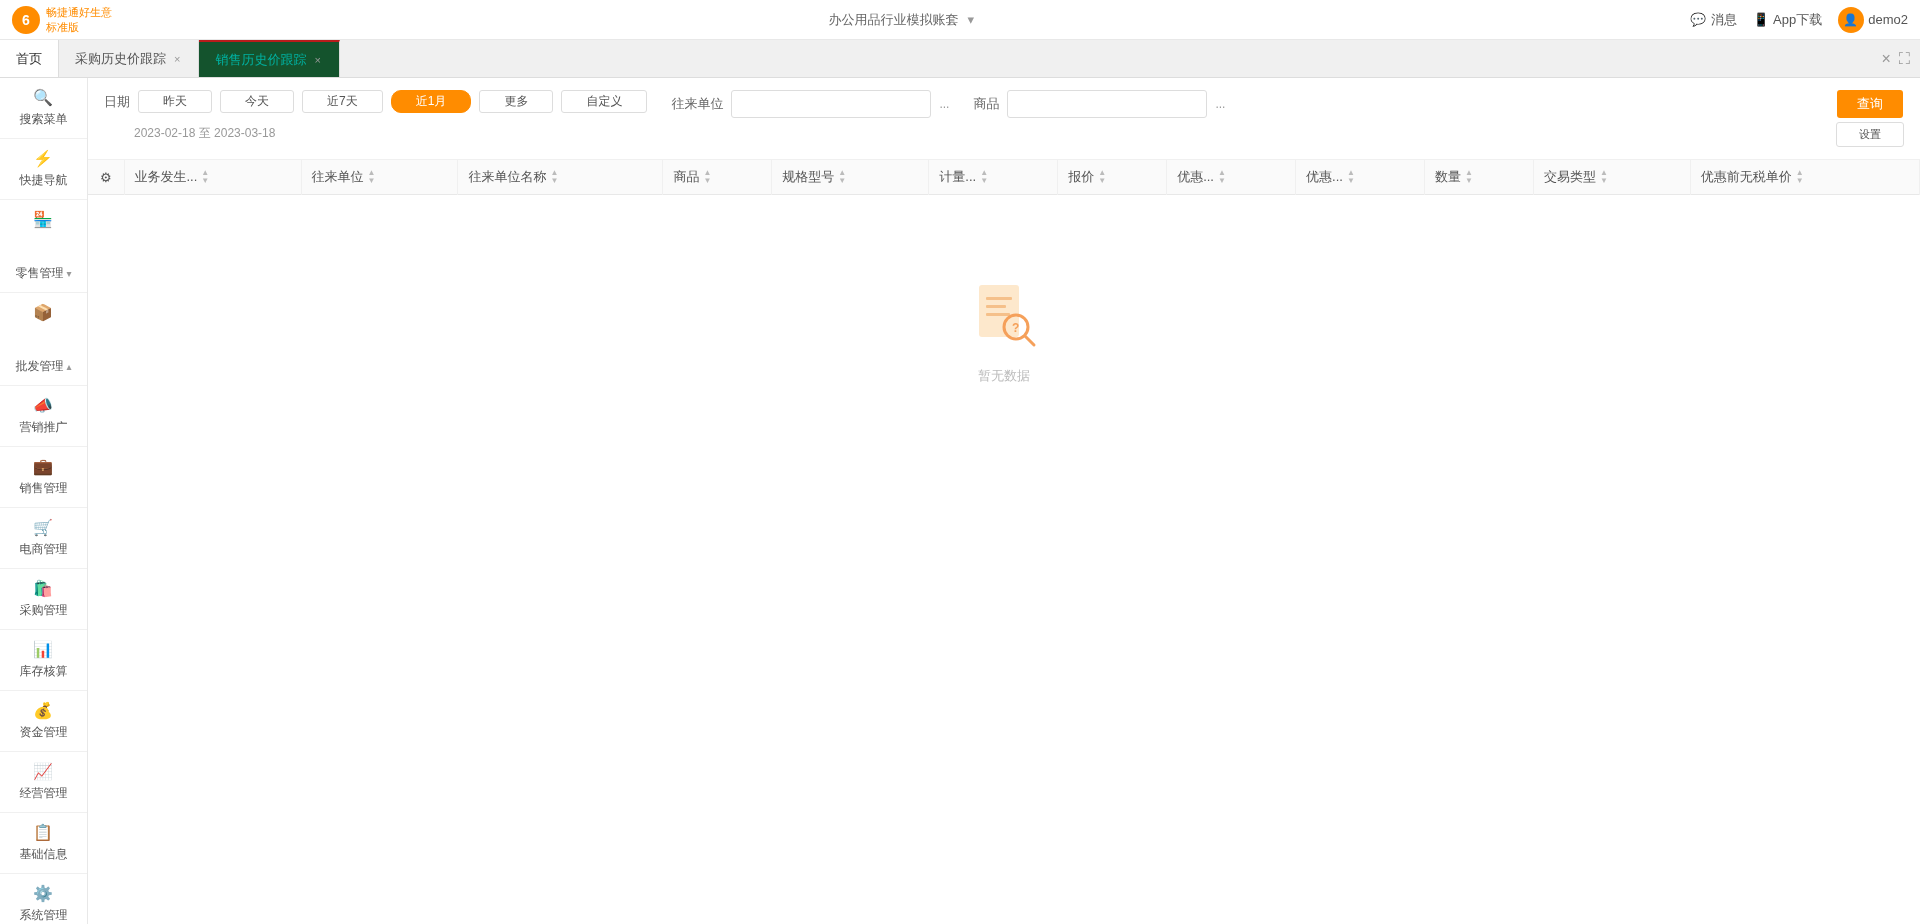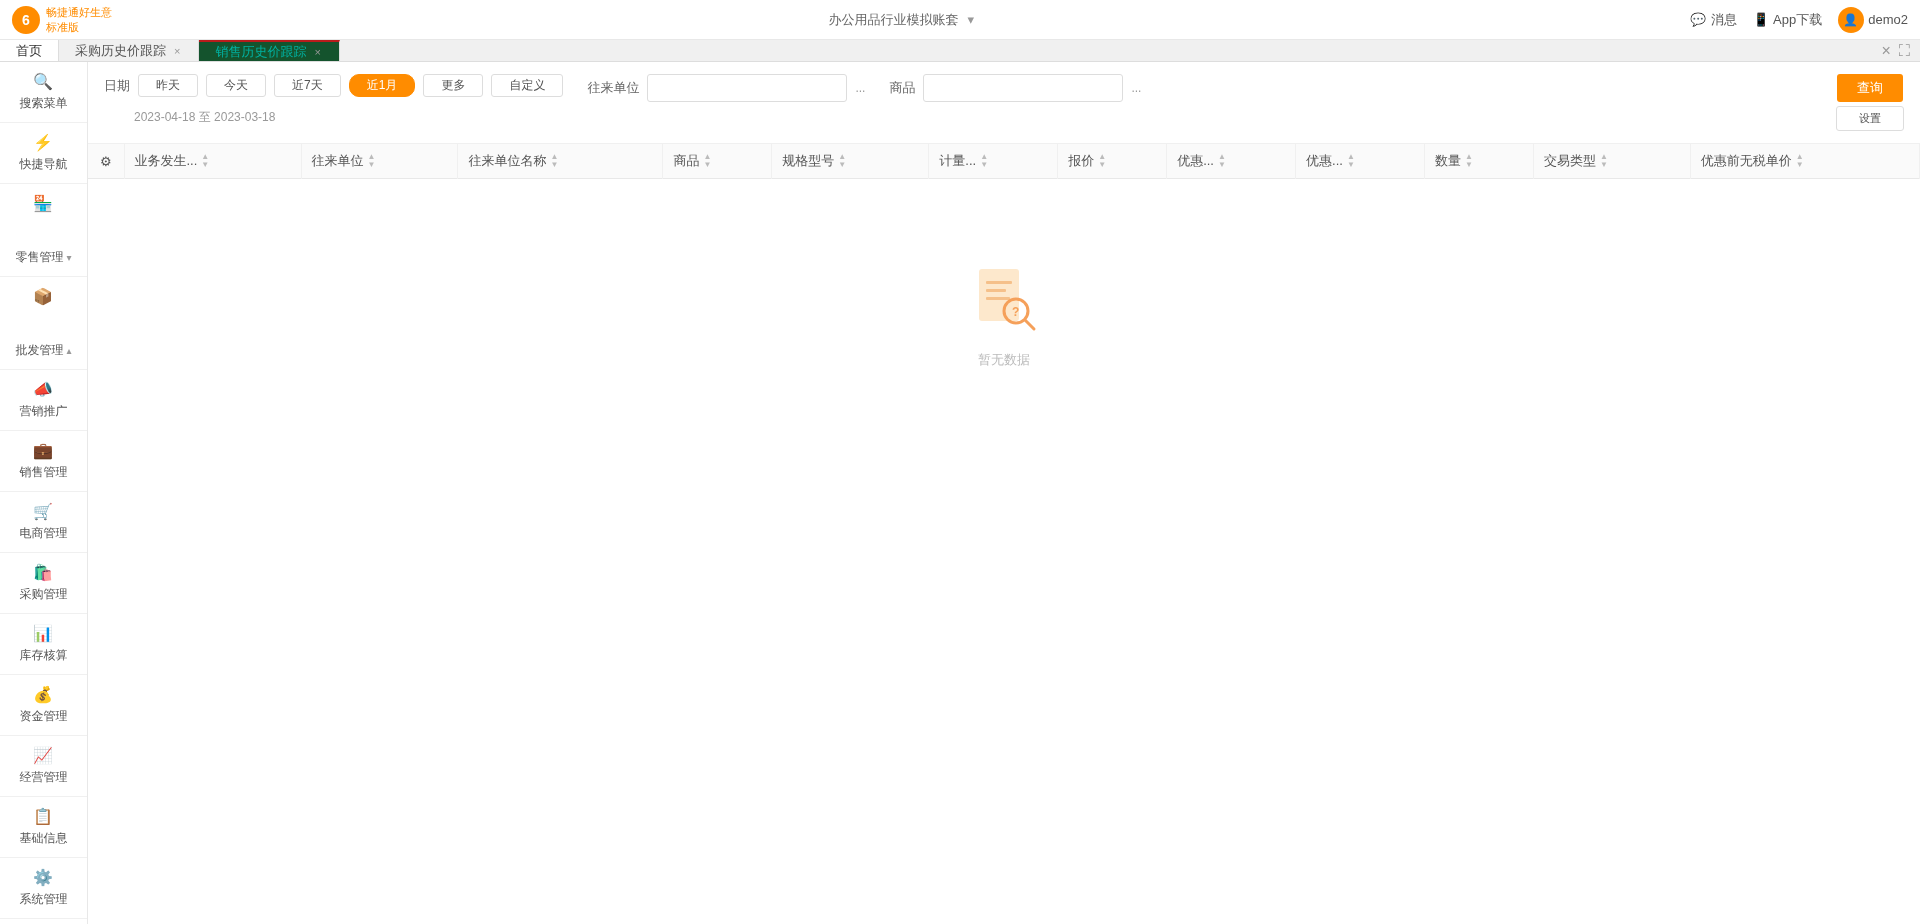--- a/index.html
+++ b/index.html
@@ -70,21 +70,21 @@
       background: #ff8c00;
       display: flex;
       align-items: center;
       justify-content: center;
       color: #fff;
       font-size: 12px;
     }
 
     
     .tab-bar {
-      height: 22px;
+      height: 38px;
       background: #f0f0f0;
       display: flex;
       align-items: stretch;
       flex-shrink: 0;
       border-bottom: 1px solid #ddd;
     }
     .tab-item {
       display: flex;
       align-items: center;
       padding: 0 16px;
@@ -241,21 +241,21 @@
       display: flex;
       align-items: center;
       gap: 8px;
     }
     .filter-label {
       color: #666;
       font-size: 13px;
       white-space: nowrap;
     }
     .date-btn {
-      padding: 2px 17px;
+      padding: 2px 24px;
       border: 1px solid #ddd;
       background: #fff;
       border-radius: 3px;
       cursor: pointer;
       font-size: 12px;
       color: #555;
     }
     .date-btn.active {
       background: #ff8c00;
       color: #fff;
@@ -499,21 +499,21 @@
           <div class="filter-row">
             <span class="filter-label">日期</span>
             <button class="date-btn">昨天</button>
             <button class="date-btn">今天</button>
             <button class="date-btn">近7天</button>
             <button class="date-btn active">近1月</button>
             <button class="date-btn">更多</button>
             <button class="date-btn">自定义</button>
           </div>
           <div class="filter-row">
-            <span class="date-range" style="margin-left: 30px;">2023-04-18 至 2023-03-18</span>
+            <span class="date-range" style="margin-left: 30px;">2023-02-18 至 2023-03-18</span>
           </div>
         </div>
 
         <div class="filter-group">
           <div class="filter-row">
             <span class="filter-label">往来单位</span>
             <input class="filter-input" type="text" style="">
             <span class="ellipsis-btn">...</span>
           </div>
         </div>

